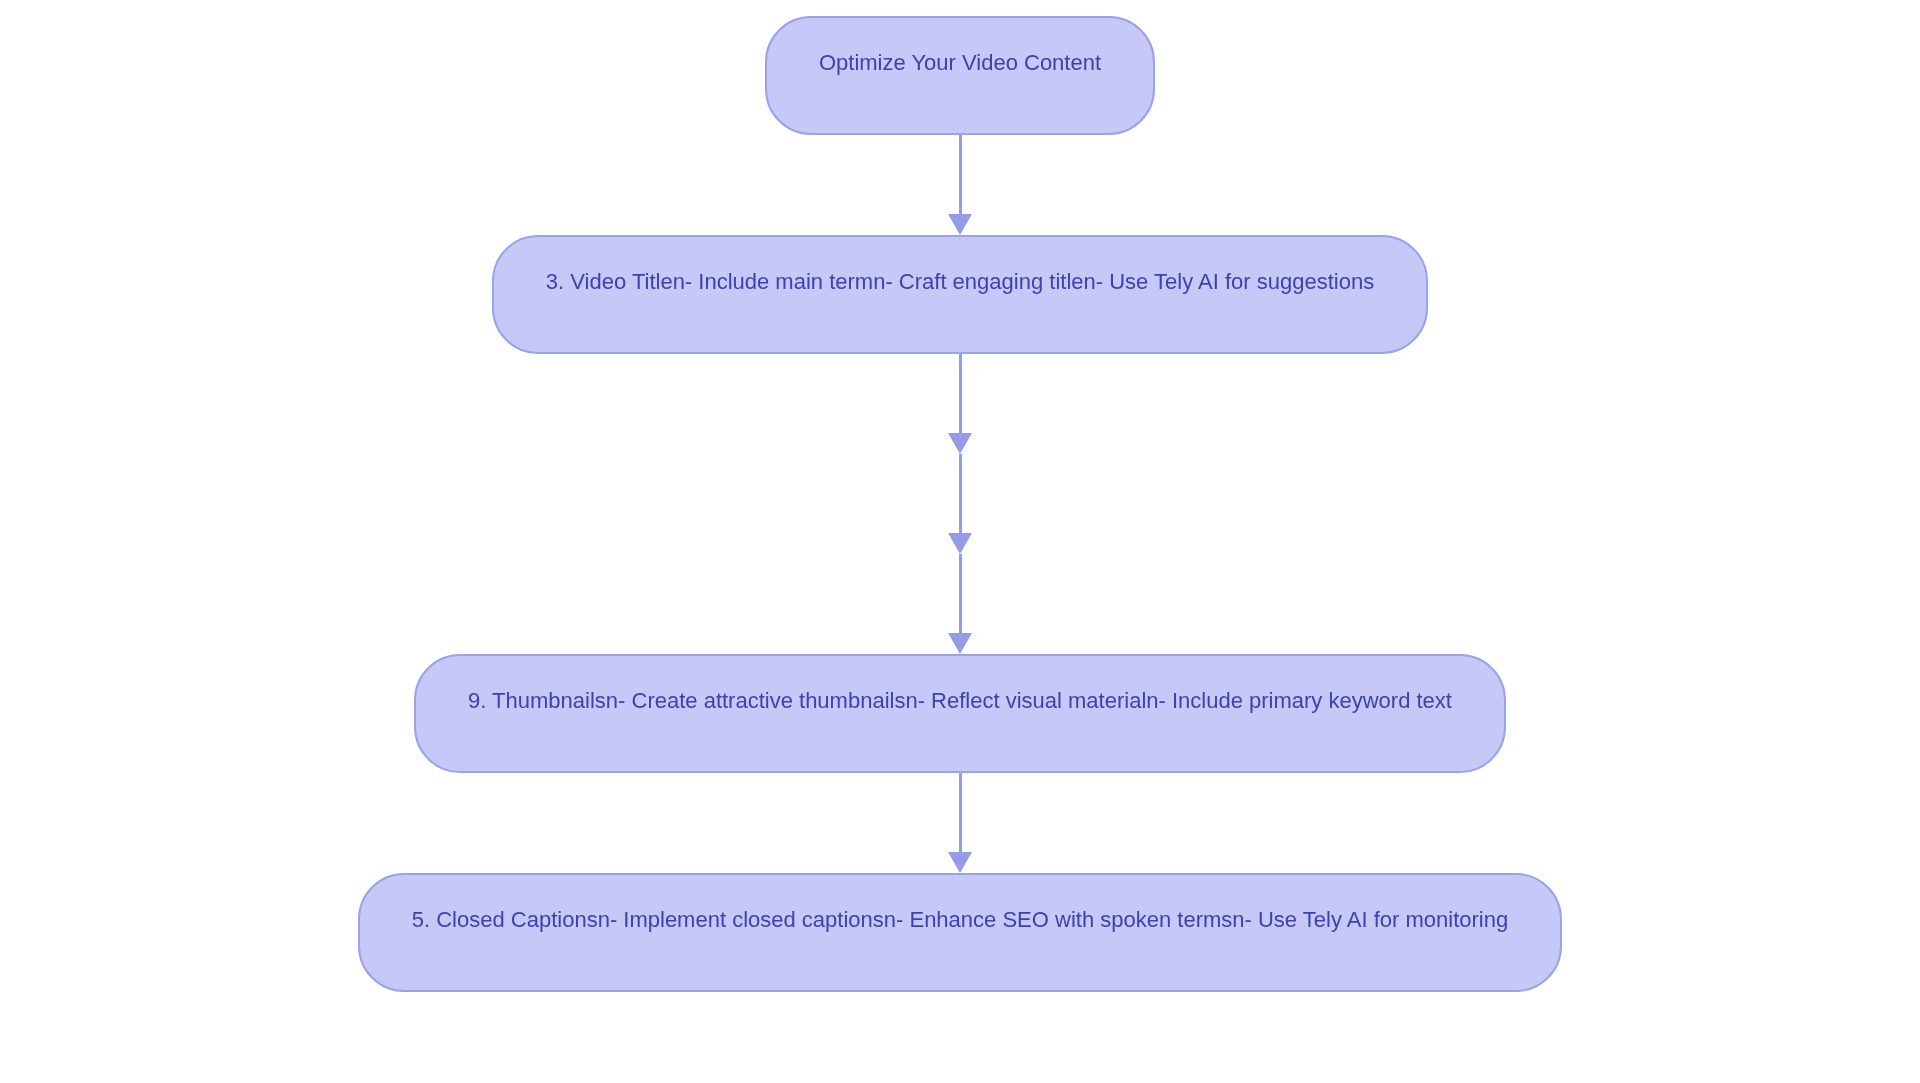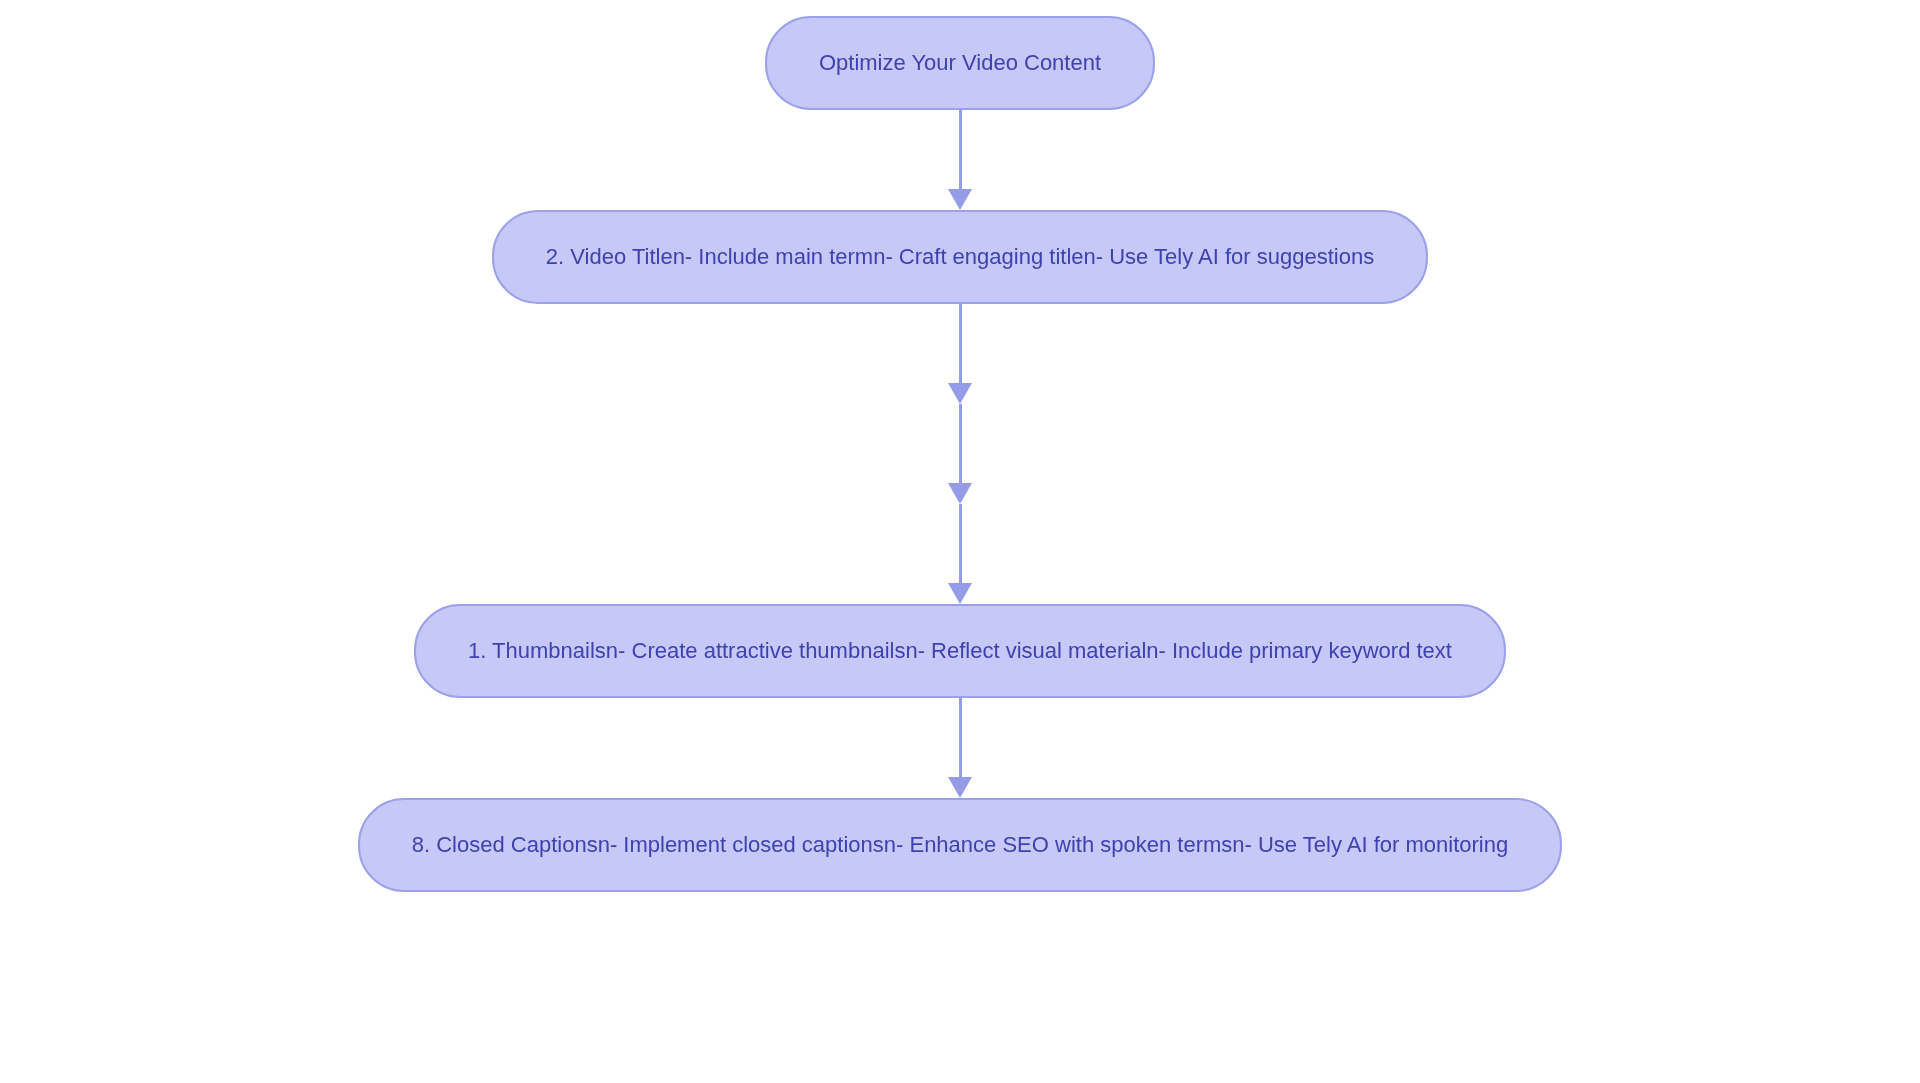--- a/index.html
+++ b/index.html
@@ -18,21 +18,21 @@
     overflow:hidden;
   }
   .flowchart{
     width:100%;
     padding-top:16px;
     display:flex;
     flex-direction:column;
     align-items:center;
   }
   .node{
-    height:94px;
+    height:119px;
     line-height:90px;
     padding:0 52px;
     white-space:nowrap;
     background:var(--node-fill);
     border:2px solid var(--node-border);
     border-radius:46px;
     color:var(--node-text);
     font-size:22px;
     text-align:center;
   }
@@ -61,41 +61,41 @@
 
 <div class="flowchart">
 
   <div class="node">Optimize Your Video Content</div>
 
   <div class="connector">
     <div class="line"></div>
     <div class="head"></div>
   </div>
 
-  <div class="node">2. Video Titlen- Include main termn- Craft engaging titlen- Use Tely AI for suggestions</div>
+  <div class="node">3. Video Titlen- Include main termn- Craft engaging titlen- Use Tely AI for suggestions</div>
 
   <div class="connector">
     <div class="line"></div>
     <div class="head"></div>
   </div>
 
 
   <div class="connector">
     <div class="line"></div>
     <div class="head"></div>
   </div>
 
 
   <div class="connector">
     <div class="line"></div>
     <div class="head"></div>
   </div>
 
-  <div class="node">1. Thumbnailsn- Create attractive thumbnailsn- Reflect visual materialn- Include primary keyword text</div>
+  <div class="node">9. Thumbnailsn- Create attractive thumbnailsn- Reflect visual materialn- Include primary keyword text</div>
 
   <div class="connector">
     <div class="line"></div>
     <div class="head"></div>
   </div>
 
-  <div class="node">8. Closed Captionsn- Implement closed captionsn- Enhance SEO with spoken termsn- Use Tely AI for monitoring</div>
+  <div class="node">5. Closed Captionsn- Implement closed captionsn- Enhance SEO with spoken termsn- Use Tely AI for monitoring</div>
 
 </div>
 
 </body></html>

